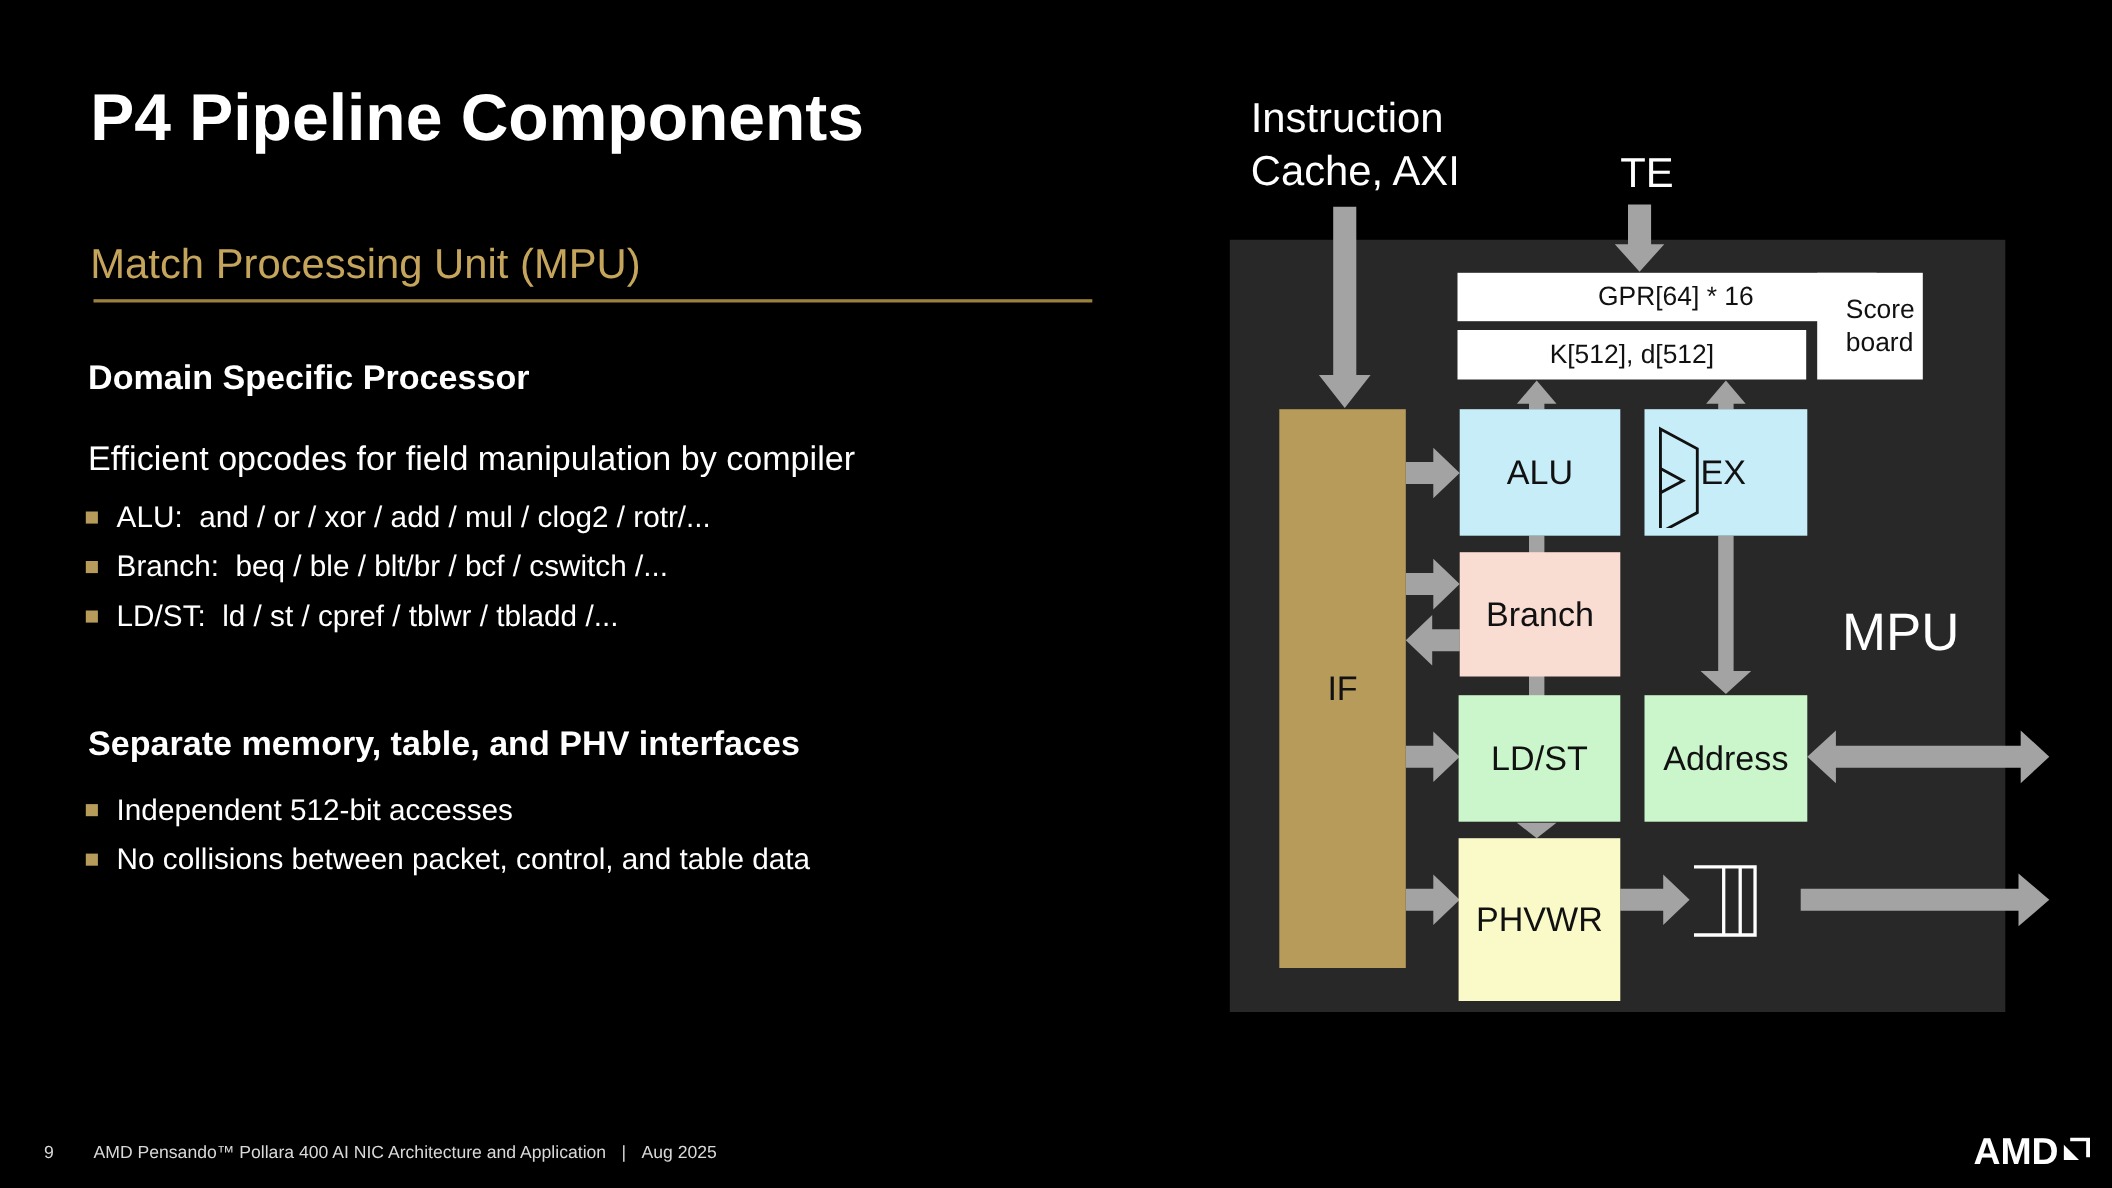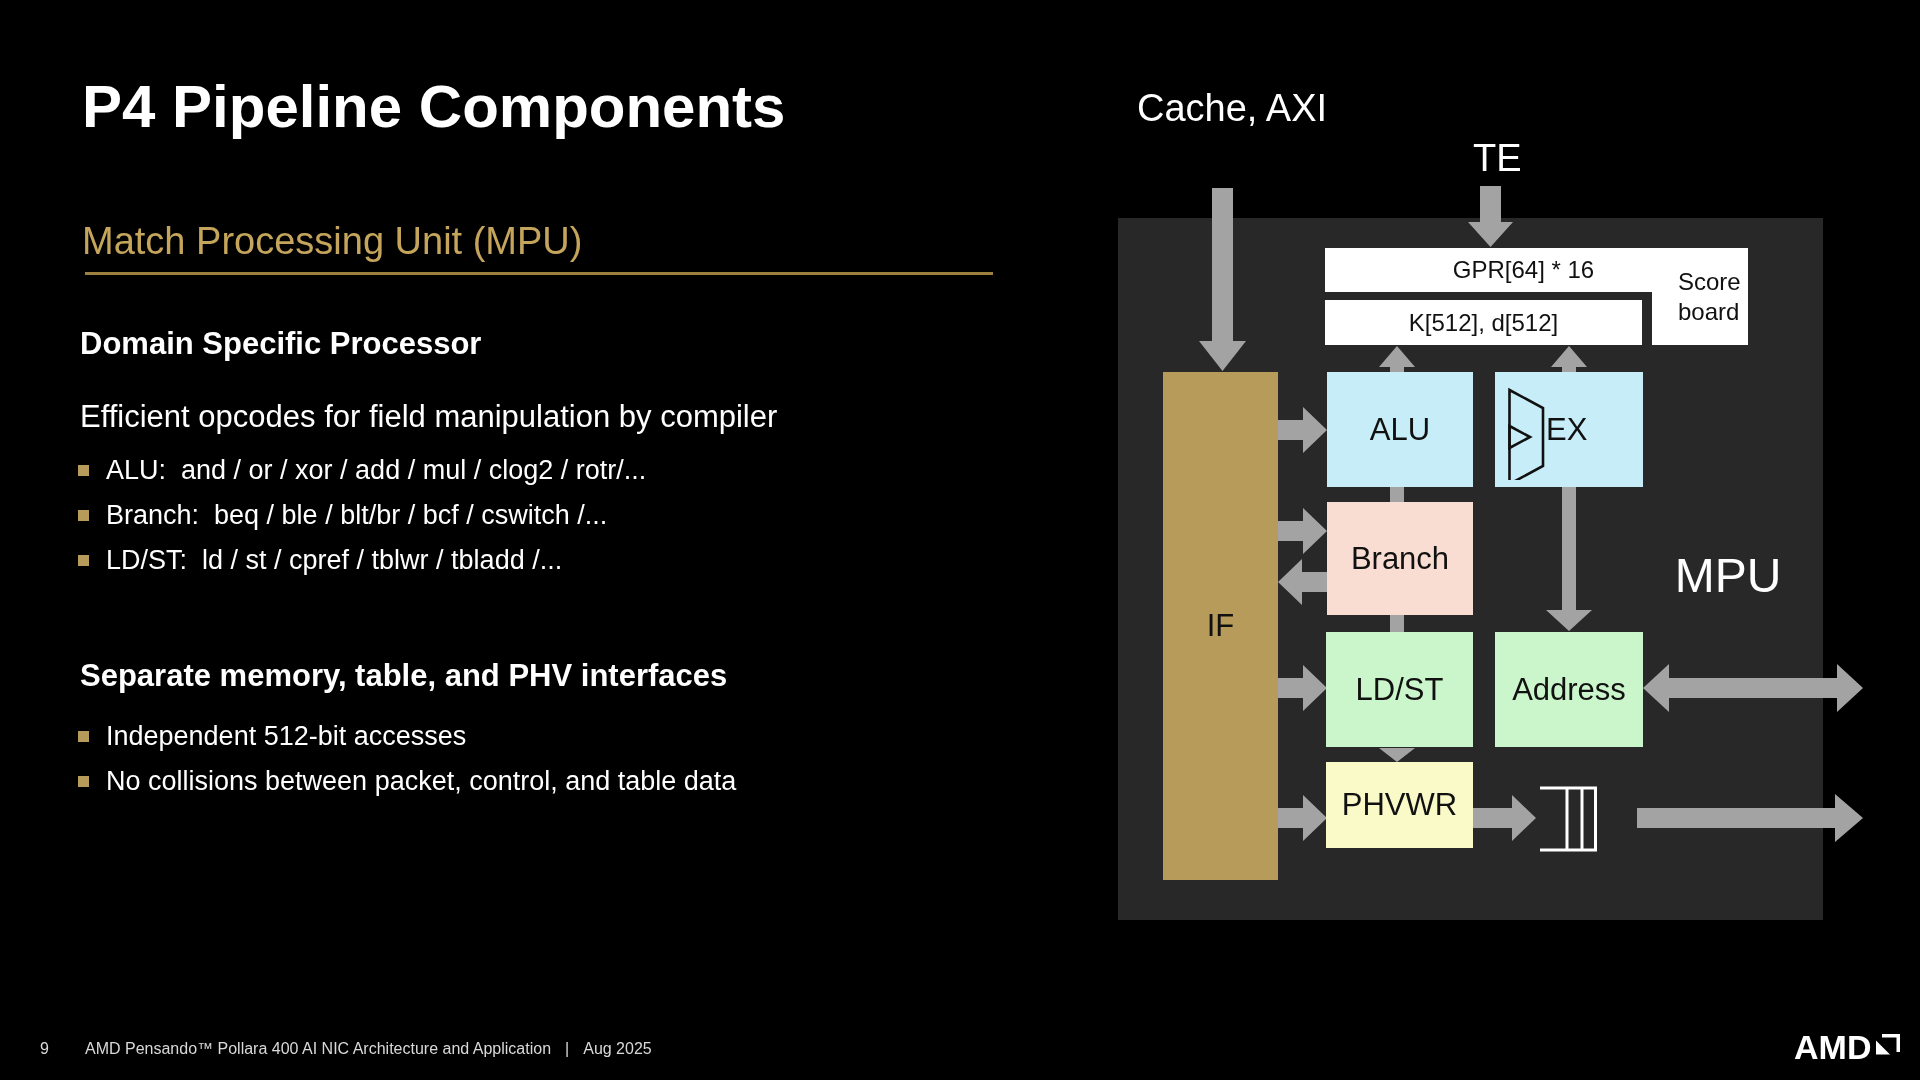--- a/index.html
+++ b/index.html
@@ -42,21 +42,21 @@
   .box-score{left:1652px;top:248px;width:96px;height:97px;justify-content:flex-start;
              padding-left:26px;box-sizing:border-box;text-align:left;line-height:1.22;}
   .box-if{left:1163px;top:372px;width:115px;height:508px;background:var(--if-gold);}
   .box-alu{left:1327px;top:372px;width:146px;height:115px;background:var(--cyan-box);}
   .box-ex{left:1495px;top:372px;width:148px;height:115px;background:var(--cyan-box);justify-content:flex-start;}
   .box-ex .mux-wrap{margin-left:13px;flex:0 0 auto;display:flex;}
   .box-ex .ex-label{flex:1;text-align:left;margin-right:6px;}
   .box-branch{left:1327px;top:502px;width:146px;height:113px;background:var(--pink-box);}
   .box-ldst{left:1326px;top:632px;width:147px;height:115px;background:var(--green-box);}
   .box-address{left:1495px;top:632px;width:148px;height:115px;background:var(--green-box);}
-  .box-phvwr{left:1326px;top:762px;width:147px;height:86px;background:var(--yellow-box);}
+  .box-phvwr{left:1326px;top:762px;width:147px;height:148px;background:var(--yellow-box);}
   .label-icache{left:1137px;top:84px;font-size:38px;line-height:48px;color:var(--text-white);z-index:4;}
   .label-te{left:1473px;top:137px;font-size:38px;color:var(--text-white);z-index:4;}
   .label-mpu{left:1650px;top:548px;width:156px;text-align:center;font-size:48px;color:var(--text-white);z-index:4;}
   .queue-icon{left:1539px;top:786px;z-index:3;}
   .mux-line{stroke:#111;stroke-width:2.6;fill:none;}
   .queue-line{stroke:#fff;stroke-width:3;fill:none;}
   .amd-mark-path{fill:#fff;}
 </style>
 </head>
 <body>
@@ -92,20 +92,21 @@
   </li>
   <li>
     <span class="bullet-sq"></span>
     <span class="btxt">No collisions between packet, control, and table data</span>
   </li>
 </ul>
 
 <div class="abs panel"></div>
 
 <div class="abs label-icache">
+  <div>Instruction</div>
   <div>Cache, AXI</div>
 </div>
 <div class="abs label-te">TE</div>
 <div class="abs label-mpu">MPU</div>
 
 <svg class="abs arrow-layer" width="1920" height="1080" viewBox="0 0 1920 1080">
   <path class="arrow" d="M1212,188 H1233 V341 H1246 L1222.5,371 L1199,341 H1212 Z"></path>
   <path class="arrow" d="M1480,186 H1501 V222 H1513 L1490.5,247 L1468,222 H1480 Z"></path>
   <path class="arrow" d="M1397,346 L1415,367 H1404 V372 H1390 V367 H1379 Z"></path>
   <path class="arrow" d="M1569,346 L1587,367 H1576 V372 H1562 V367 H1551 Z"></path>

